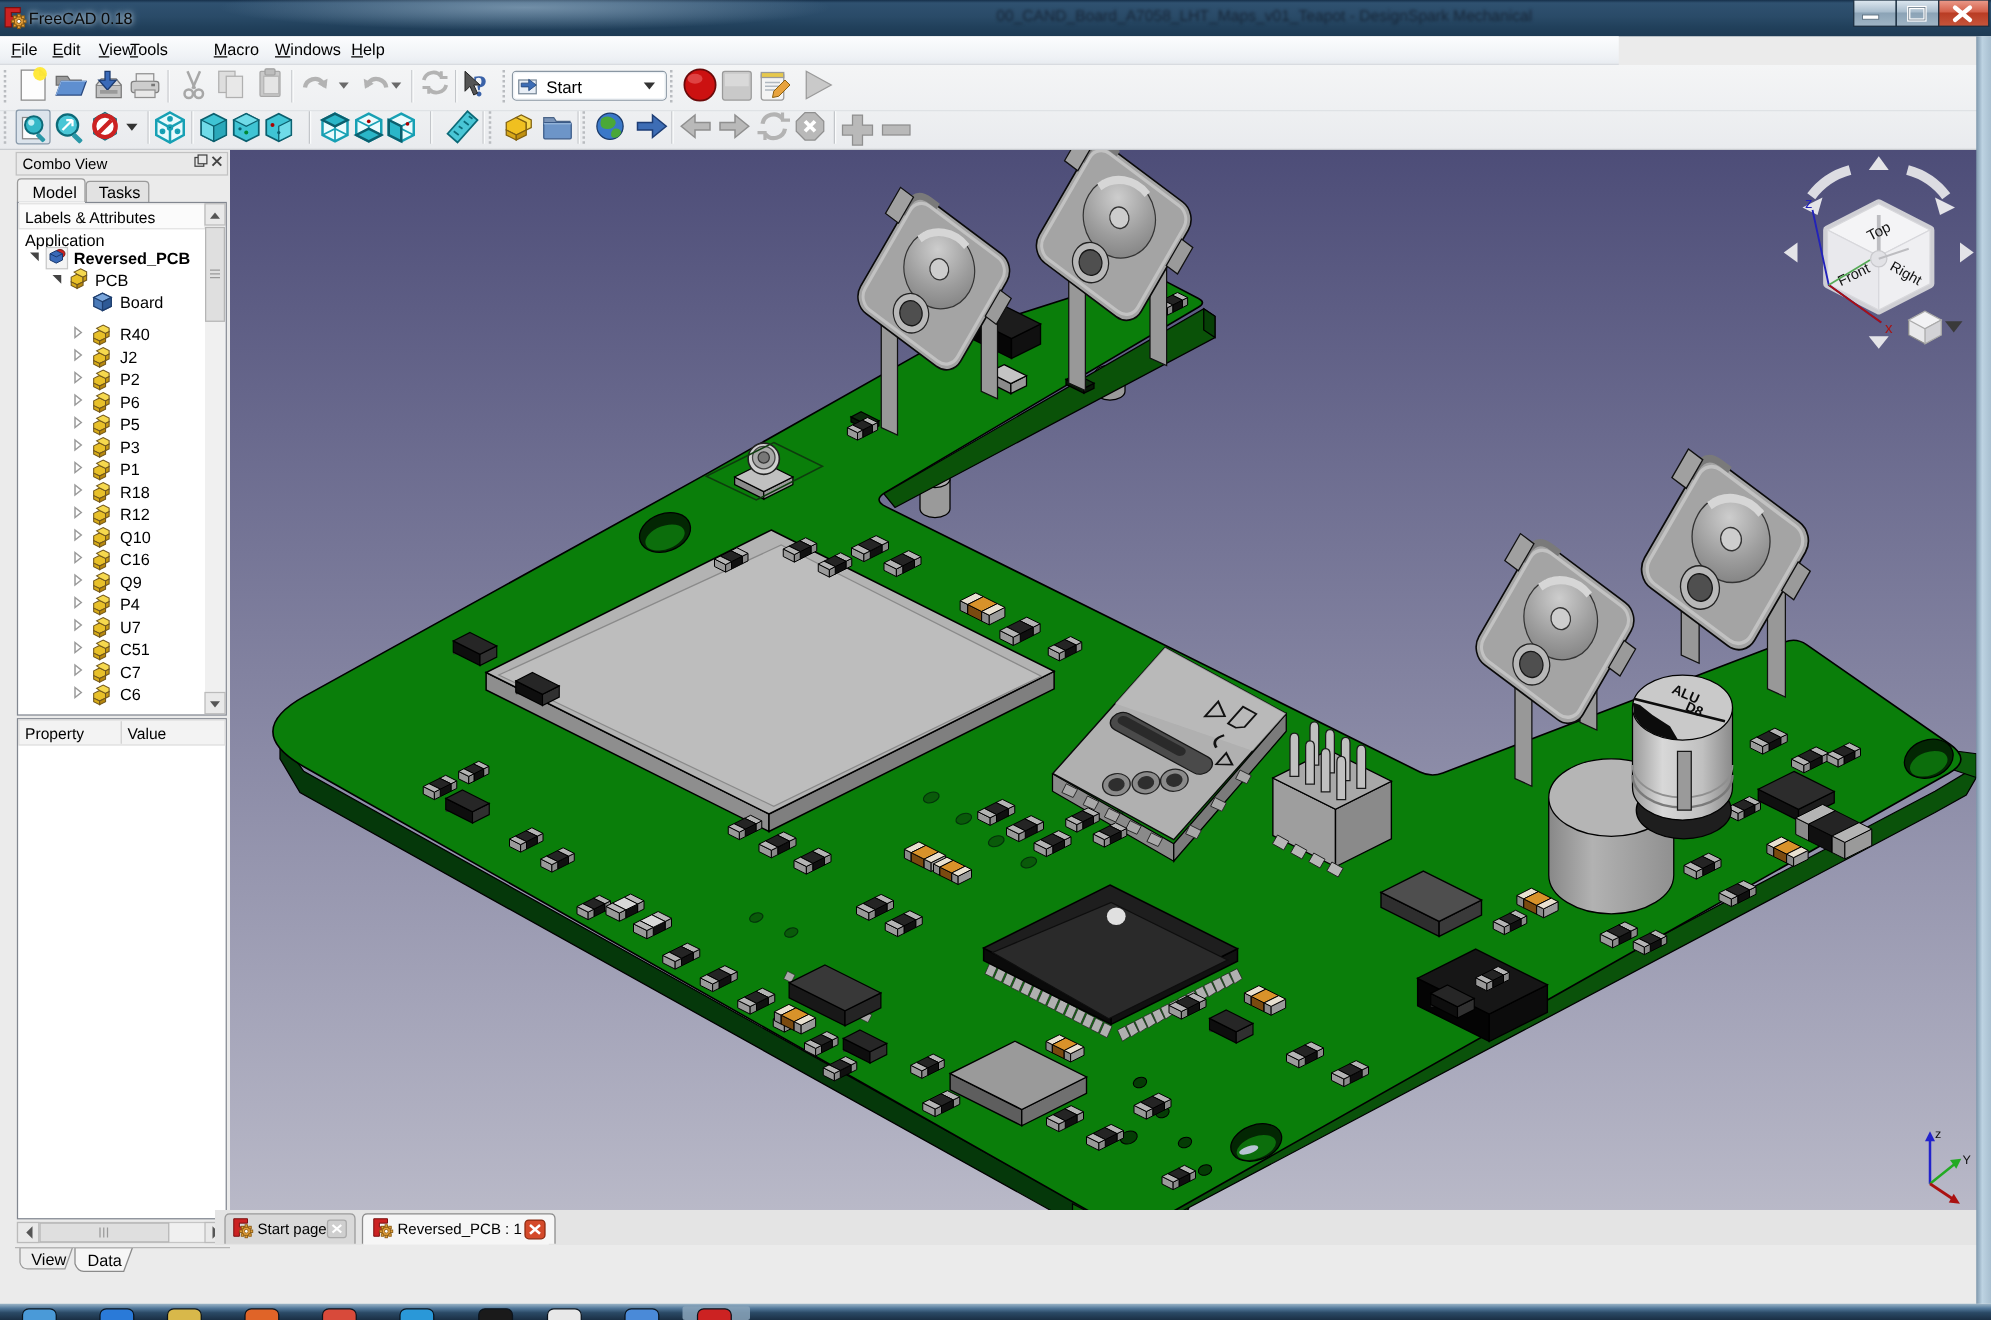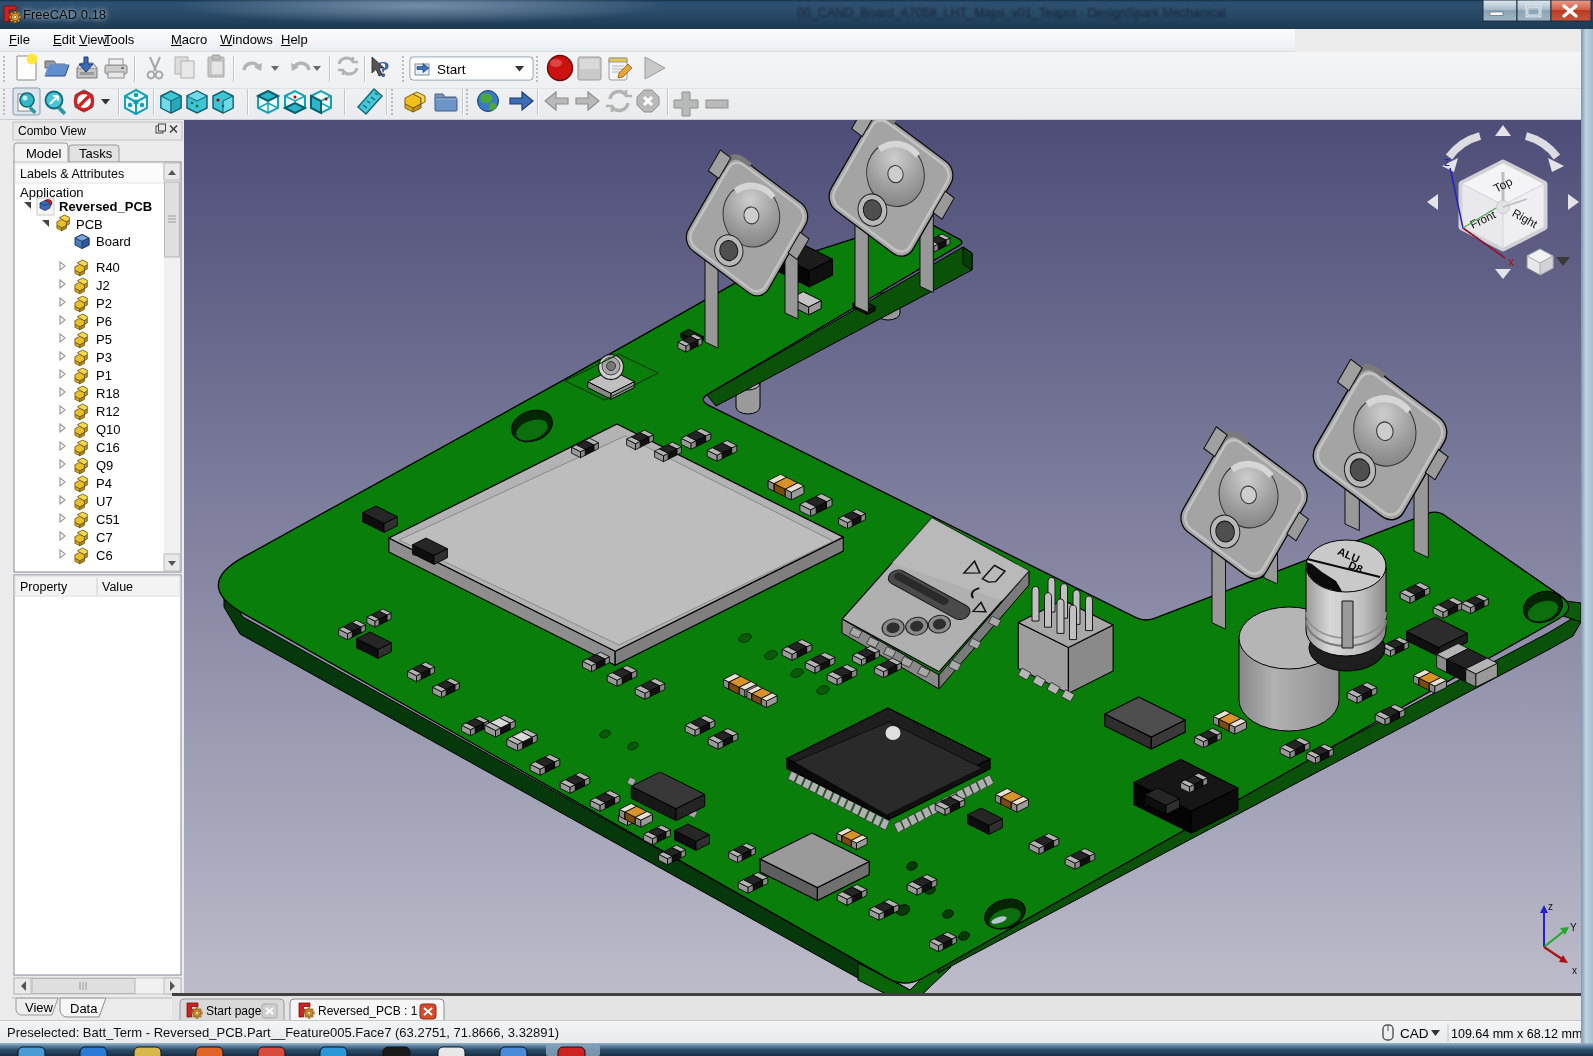--- a/index.html
+++ b/index.html
@@ -11,21 +11,21 @@
 #ghosttext{left:797px;top:6px;font-size:12.5px;color:rgba(18,28,42,0.8);filter:blur(1.1px);}
 #menubar{left:0;top:29px;width:1295px;height:23px;background:linear-gradient(180deg,#fcfdfe,#eef1f5 80%,#e7ebf0);border-bottom:1px solid #d8dbe0;}
 .menuitem{position:absolute;top:3px;font-size:13px;color:#000;}
 .menuitem span{text-decoration:underline;}
 #tb{left:0;top:52px;width:1593px;height:68px;background:linear-gradient(180deg,#f4f5f6,#e9ebee);}
 #tb .rowline{position:absolute;left:0;top:36px;width:1593px;height:1px;background:#dfe2e5;}
 #tbborder{left:0;top:119px;width:1593px;height:1px;background:#c9ccd0;}
 #leftpanel{left:12px;top:120px;width:172px;height:900px;background:#ebebeb;}
 #viewport{left:172px;top:120px;width:1412px;height:873px;}
 #rightframe{left:1581px;top:29px;width:12px;height:1014px;background:linear-gradient(90deg,#7d96ab,#bdd3e2 40%,#a7becf);}
-#mditabs{left:172px;top:993px;width:1412px;height:27px;background:#ebebeb;border-top:4px solid #404040;}
+#mditabs{left:172px;top:968px;width:1412px;height:27px;background:#ebebeb;border-top:1px solid #404040;}
 #statusbar{left:0;top:1020px;width:1593px;height:23px;background:linear-gradient(180deg,#f3f4f5,#e9eaec);border-top:1px solid #c8c8c8;}
 #statustext{left:7px;top:4px;font-size:13px;color:#111;}
 #taskbar{left:0;top:1043px;width:1593px;height:13px;background:linear-gradient(180deg,#9db6c8 0%,#53799b 28%,#2b4a66 55%,#1a2f44 100%);}
 </style></head><body>
 <div id="page">
     <div id="titlebar" class="abs"></div>
     <div id="titleglow" class="abs"></div>
     <svg class="abs" style="left:0;top:0" width="1593" height="29">
       <g transform="translate(3.0,5.0) scale(1.10)">
         <path d="M1,1 h11 v3.5 H5.5 v3 H10 v3.5 H5.5 V15 H1 z" fill="#cc2222" stroke="#7a1010" stroke-width="0.8"></path>
@@ -63,21 +63,21 @@
         <rect x="1490" y="12" width="13" height="3.4" fill="#fff" stroke="#5a6d7d" stroke-width="0.7"></rect>
         <rect x="1527" y="6" width="13" height="10" fill="none" stroke="#fff" stroke-width="2.6"></rect>
         <rect x="1527" y="6" width="13" height="10" fill="none" stroke="#5a6d7d" stroke-width="0.6"></rect>
         <path d="M1564,6 l12,10 M1576,6 l-12,10" stroke="#fff" stroke-width="3.4" stroke-linecap="round"></path>
       </g>
     </svg>
     <div id="titletext" class="abs">FreeCAD 0.18</div>
     <div id="ghosttext" class="abs">00_CAND_Board_A7058_LHT_Maps_v01_Teapot - DesignSpark Mechanical</div>
     <div id="menubar" class="abs">
       <div class="menuitem" style="left:9px"><span>F</span>ile</div>
-      <div class="menuitem" style="left:53px"><span>E</span>dit</div>
+      <div class="menuitem" style="left:42px"><span>E</span>dit</div>
       <div class="menuitem" style="left:79px"><span>V</span>iew</div>
       <div class="menuitem" style="left:104px"><span>T</span>ools</div>
       <div class="menuitem" style="left:171px"><span>M</span>acro</div>
       <div class="menuitem" style="left:220px"><span>W</span>indows</div>
       <div class="menuitem" style="left:281px"><span>H</span>elp</div>
     </div>
     <div id="tb" class="abs">
       <div class="rowline"></div>
     </div>
     <div id="tbborder" class="abs"></div>
@@ -1445,31 +1445,20 @@
             <rect x="7" y="13" width="2" height="2"></rect>
             <rect x="13" y="13" width="2" height="2"></rect>
           </g>
           <circle cx="11" cy="11" r="1.5" fill="#fff" stroke="#8a5a10" stroke-width="0.7"></circle>
         </g>
         <text x="146" y="19" font-size="12">Reversed_PCB : 1</text>
         <rect x="248" y="8" width="16" height="15" rx="3" fill="#d44a2a" stroke="#8a2a10"></rect>
         <path d="M252,12 l8,7 M260,12 l-8,7" stroke="#fff" stroke-width="2"></path>
       </svg>
     </div>
-    <div id="statusbar" class="abs">
-      <div id="statustext" class="abs">Preselected: Batt_Term - Reversed_PCB.Part__Feature005.Face7 (63.2751, 71.8666, 3.32891)</div>
-      <svg class="abs" style="left:1375px;top:0" width="218" height="23">
-        <rect x="8" y="4" width="10" height="15" rx="4" fill="none" stroke="#555" stroke-width="1.4"></rect>
-        <line x1="13" y1="4" x2="13" y2="10" stroke="#555"></line>
-        <text x="25" y="17" font-size="13.5">CAD</text>
-        <path d="M56,9 l9,0 -4.5,6 z" fill="#333"></path>
-        <line x1="73" y1="2" x2="73" y2="21" stroke="#c5c5c5"></line>
-        <text x="76" y="17" font-size="12.5">109.64 mm x 68.12 mm</text>
-      </svg>
-    </div>
     <div id="taskbar" class="abs">
       <svg class="abs" style="left:0;top:0" width="1593" height="13">
         <rect x="546" y="2" width="54" height="11" rx="2" fill="#8aa5bb" opacity="0.85"></rect>
         <rect x="18" y="4" width="27" height="18" rx="5" fill="#4a9ad8" stroke="#0a141e"></rect>
         <rect x="80" y="4" width="27" height="18" rx="5" fill="#2a7ad8" stroke="#0a141e"></rect>
         <rect x="134" y="4" width="27" height="18" rx="5" fill="#d8b84a" stroke="#0a141e"></rect>
         <rect x="196" y="4" width="27" height="18" rx="5" fill="#e06428" stroke="#0a141e"></rect>
         <rect x="258" y="4" width="27" height="18" rx="5" fill="#d84a3a" stroke="#0a141e"></rect>
         <rect x="320" y="4" width="27" height="18" rx="5" fill="#2a98d8" stroke="#0a141e"></rect>
         <rect x="383" y="4" width="27" height="18" rx="5" fill="#1a1a1a" stroke="#0a141e"></rect>

